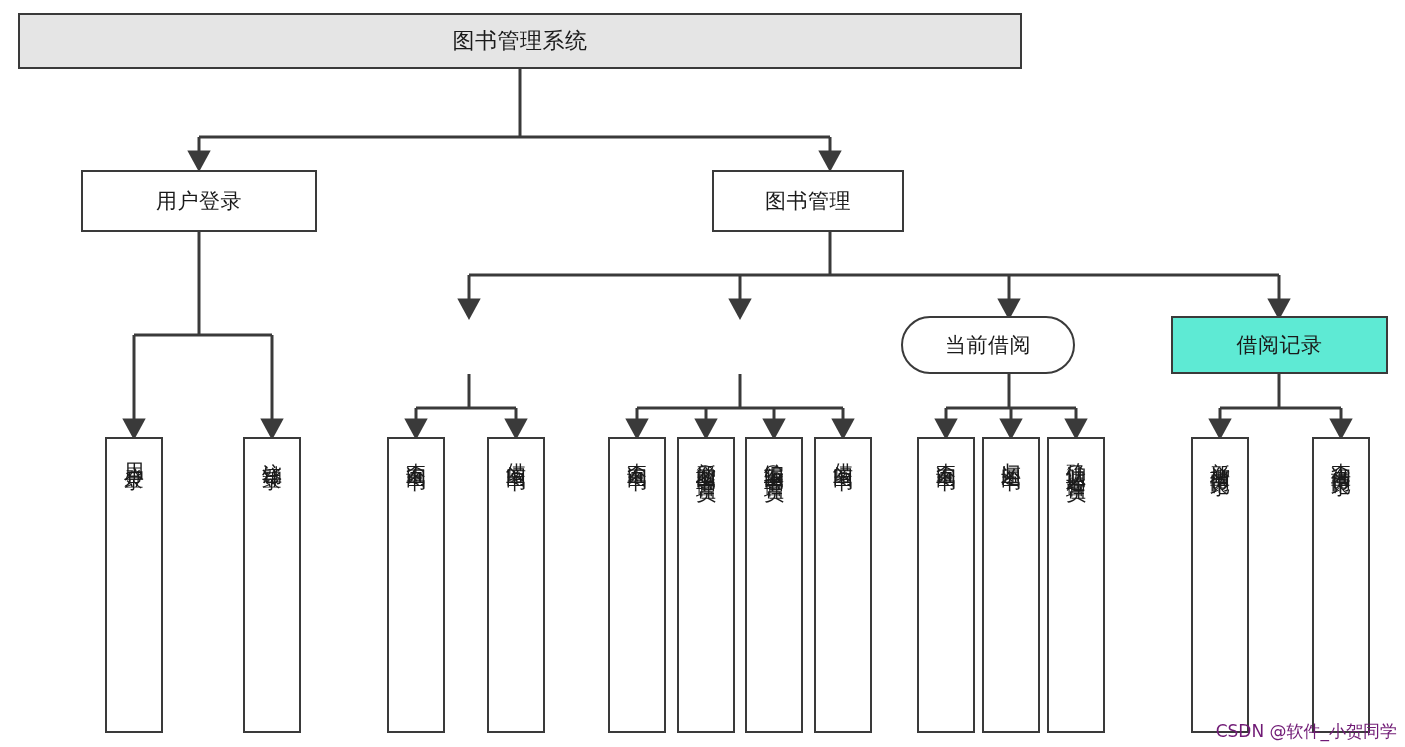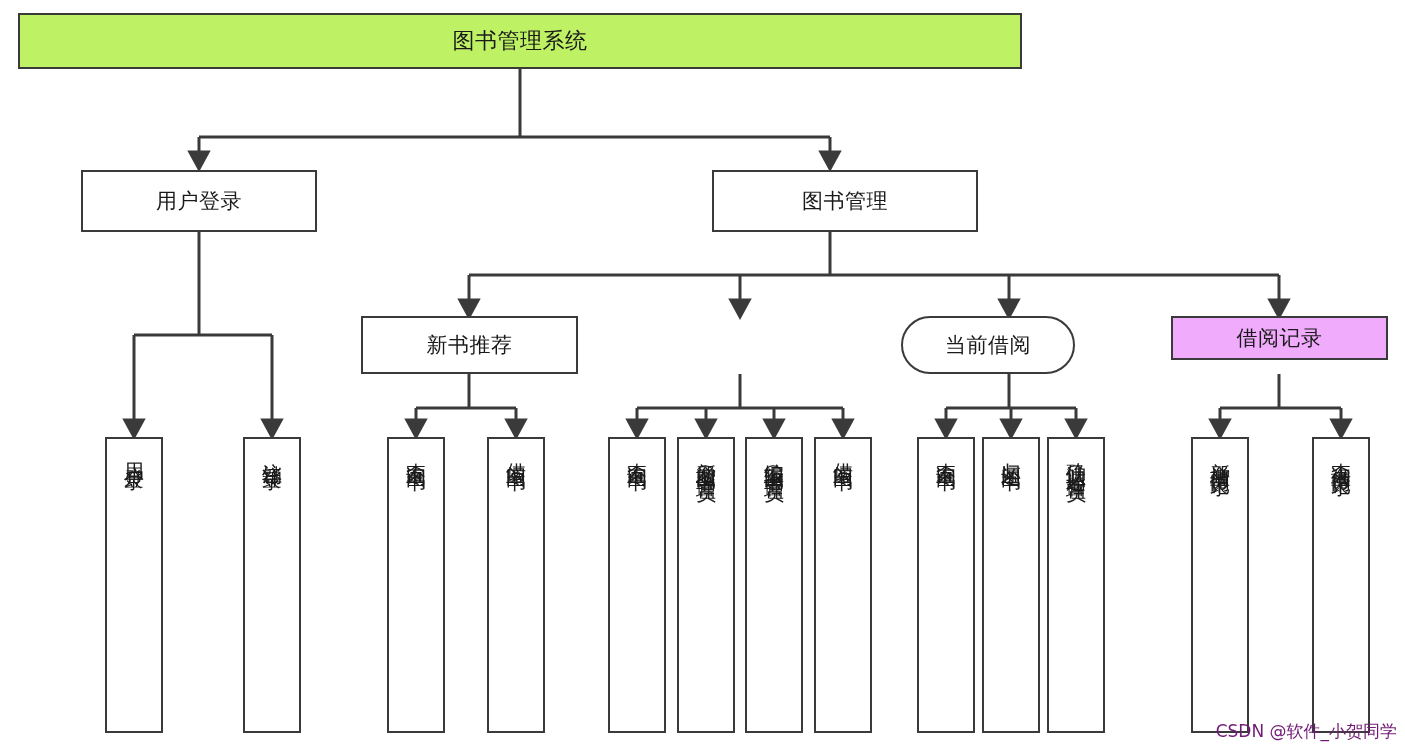--- a/index.html
+++ b/index.html
@@ -139,38 +139,35 @@
       <g>
         <path d="M1279,374 L1279,408"></path>
         <path d="M1220,408 L1341,408"></path>
         <path d="M1220,408 L1220,428" marker-end="url(#arrowhead)"></path>
         <path d="M1341,408 L1341,428" marker-end="url(#arrowhead)"></path>
       </g>
 
     </g>
   </svg>
 
-  <div class="node root" style="left: 18px; top: 13px; width: 1004px; height: 56px; border-color: rgb(58, 58, 58); background: #bef264;">
+  <div class="node root" style="left: 18px; top: 13px; width: 1004px; height: 56px; border-color: rgb(58, 58, 58); background: #e5e5e5;">
     <span class="node-label" style="color: rgb(26, 26, 26);">图书管理系统</span>
   </div>
 
   <div class="node level2" style="left: 81px; top: 170px; width: 236px; height: 62px; border-color: rgb(58, 58, 58); background: rgb(255, 255, 255);">
     <span class="node-label" style="color: rgb(26, 26, 26);">用户登录</span>
   </div>
-  <div class="node level2" style="left: 712px; top: 170px; width: 266px; height: 62px; border-color: rgb(58, 58, 58); background: rgb(255, 255, 255);">
+  <div class="node level2" style="left: 712px; top: 170px; width: 192px; height: 62px; border-color: rgb(58, 58, 58); background: rgb(255, 255, 255);">
     <span class="node-label" style="color: rgb(26, 26, 26);">图书管理</span>
   </div>
 
-  <div class="node level3" style="left: 361px; top: 316px; width: 217px; height: 58px; border-color: rgb(58, 58, 58); background: rgb(255, 255, 255);">
-    <span class="node-label" style="color: rgb(26, 26, 26);">新书推荐</span>
-  </div>
   <div class="node level3" style="left: 901px; top: 316px; width: 174px; height: 58px; border-color: rgb(58, 58, 58); background: rgb(255, 255, 255); border-radius: 29px;">
     <span class="node-label" style="color: rgb(26, 26, 26);">当前借阅</span>
   </div>
-  <div class="node level3" style="left: 1171px; top: 316px; width: 217px; height: 44px; border-color: rgb(58, 58, 58); background: #f0abfc;">
+  <div class="node level3" style="left: 1171px; top: 316px; width: 217px; height: 58px; border-color: rgb(58, 58, 58); background: #5eead4;">
     <span class="node-label" style="color: rgb(26, 26, 26);">借阅记录</span>
   </div>
 
   <div class="node leaf" style="left: 105px; top: 437px; width: 58px; height: 296px; border-color: rgb(58, 58, 58); background: rgb(255, 255, 255);">
     <span class="node-label" style="color: rgb(26, 26, 26);">用户登录</span>
   </div>
   <div class="node leaf" style="left: 243px; top: 437px; width: 58px; height: 296px; border-color: rgb(58, 58, 58); background: rgb(255, 255, 255);">
     <span class="node-label" style="color: rgb(26, 26, 26);">注销登录</span>
   </div>
   <div class="node leaf" style="left: 387px; top: 437px; width: 58px; height: 296px; border-color: rgb(58, 58, 58); background: rgb(255, 255, 255);">

